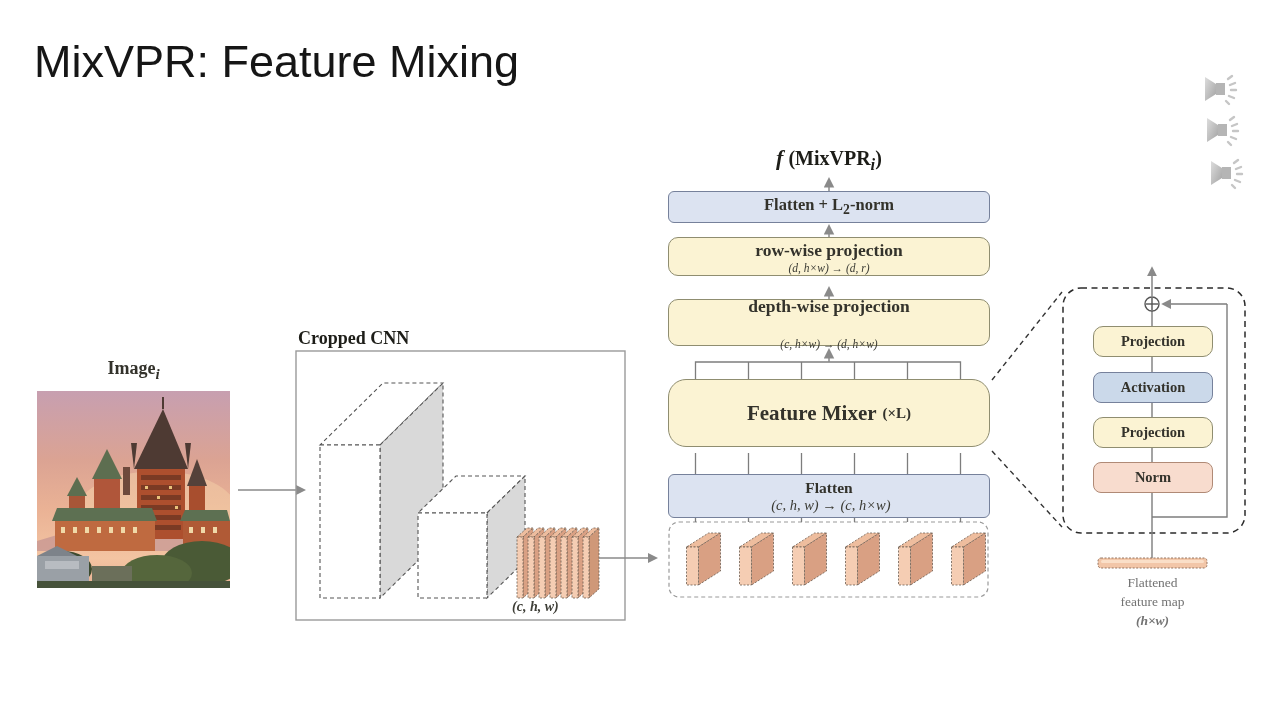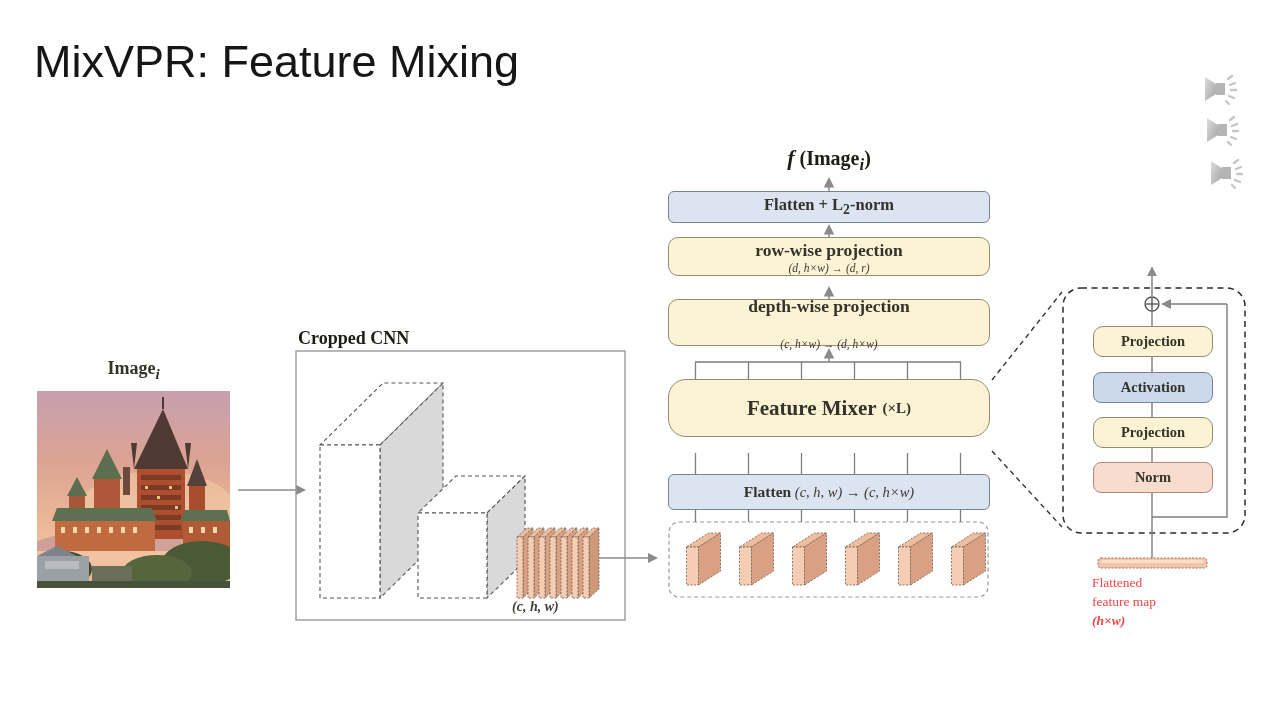--- a/index.html
+++ b/index.html
@@ -11,21 +11,21 @@
   .pipe-box{left:668px;width:322px;box-sizing:border-box;display:flex;flex-direction:column;
             align-items:center;justify-content:center;z-index:3;}
   .box-blue{background:#dce3f1;border:1.4px solid #76819b;border-radius:6px;}
   .box-yellow{background:#fbf3d3;border:1.4px solid #8f8d70;border-radius:10px;}
   .box-act{background:#cbd9ea;border:1.3px solid #76819b;border-radius:8px;}
   .box-norm{background:#f8dcce;border:1.3px solid #b08a76;border-radius:8px;}
   .dims{font-family:"Liberation Serif",serif;font-style:italic;font-size:11.5px;color:#3a3a33;margin-top:1px;text-align:right;}
   .detail-box{left:1093px;width:120px;height:31px;box-sizing:border-box;display:flex;
               align-items:center;justify-content:center;z-index:3;
               font-family:"Liberation Serif",serif;font-weight:bold;font-size:14.5px;color:#33322b;}
-  .flat-label{font-family:"Liberation Serif",serif;font-size:13.5px;color:#ef4444;line-height:19px;}
+  .flat-label{font-family:"Liberation Serif",serif;font-size:13.5px;color:#737373;line-height:19px;text-align:center;}
   svg{display:block;}
 </style>
 </head>
 <body>
 
 <svg class="abs" style="left:0;top:0;z-index:1;" width="1280" height="720" viewBox="0 0 1280 720">
   <defs>
     <marker id="ah" markerWidth="8" markerHeight="8" refX="5" refY="3.5" orient="auto">
       <path d="M0,0 L7,3.5 L0,7 Z" fill="#8a8a8a"></path>
     </marker>
@@ -274,43 +274,43 @@
   <polygon points="0,165 20,155 40,165" fill="#7d838a"></polygon>
   <rect x="8" y="170" width="34" height="8" fill="#b8bcc1"></rect>
   <rect x="55" y="175" width="40" height="22" fill="#6b6f5a"></rect>
   <rect x="0" y="190" width="193" height="7" fill="#46523a"></rect>
 </svg>
 
 <div class="abs serifb" style="left:298px;top:328px;font-size:18px;color:#1d1d18;">Cropped CNN</div>
 <div class="abs serifb" style="left:512px;top:599px;width:92px;text-align:left;font-size:14px;font-style:italic;color:#3f3f38;z-index:2;">(c, h, w)</div>
 
 <div class="abs serifb" style="left:668px;top:145px;width:322px;text-align:center;font-size:20px;color:#1d1d18;">
-  <i style="font-size:22px;">f</i><span> (Image</span><sub style="font-style:italic;">i</sub><span>)</span>
+  <i style="font-size:22px;">f</i><span> (MixVPR</span><sub style="font-style:italic;">i</sub><span>)</span>
 </div>
 
 <div class="abs pipe-box box-blue serifb" style="top:191px;height:32px;font-size:16.5px;">
   <div><span>Flatten + L</span><sub>2</sub><span>-norm</span></div>
 </div>
 
 <div class="abs pipe-box box-yellow" style="top:237px;height:39px;">
   <div class="serifb" style="font-size:17.5px;">row-wise projection</div>
   <div class="dims">(d, h×w) → (d, r)</div>
 </div>
 
 <div class="abs pipe-box box-yellow" style="top:299px;height:47px;gap:20px;">
   <div class="serifb" style="font-size:17.5px;">depth-wise projection</div>
   <div class="dims">(c, h×w) → (d, h×w)</div>
 </div>
 
-<div class="abs pipe-box box-yellow" style="top:379px;height:58px;border-radius:18px;flex-direction:row;gap:6px;">
+<div class="abs pipe-box box-yellow" style="top:379px;height:68px;border-radius:18px;flex-direction:row;gap:6px;">
   <span class="serifb" style="font-size:21px;">Feature Mixer</span>
   <span class="serifb" style="font-size:15px;">(×L)</span>
 </div>
 
-<div class="abs pipe-box box-blue" style="top:474px;height:36px;flex-direction:row;text-align:center;">
+<div class="abs pipe-box box-blue" style="top:474px;height:44px;flex-direction:column;text-align:center;">
   <span class="serifb" style="font-size:15.5px;">Flatten</span>
   <span style="font-family:'Liberation Serif',serif;font-style:italic;font-size:14.5px;color:#3a3a33;white-space:pre;"> (c, h, w) → (c, h×w)</span>
 </div>
 
 <div class="abs detail-box box-yellow" style="top:326px;">Projection</div>
 <div class="abs detail-box box-act" style="top:372px;">Activation</div>
 <div class="abs detail-box box-yellow" style="top:417px;">Projection</div>
 <div class="abs detail-box box-norm" style="top:462px;">Norm</div>
 
 <div class="abs flat-label" style="left:1092px;top:573px;width:121px;">

